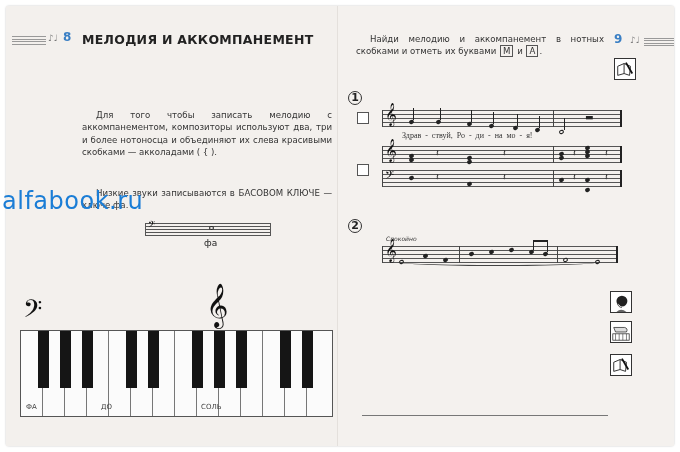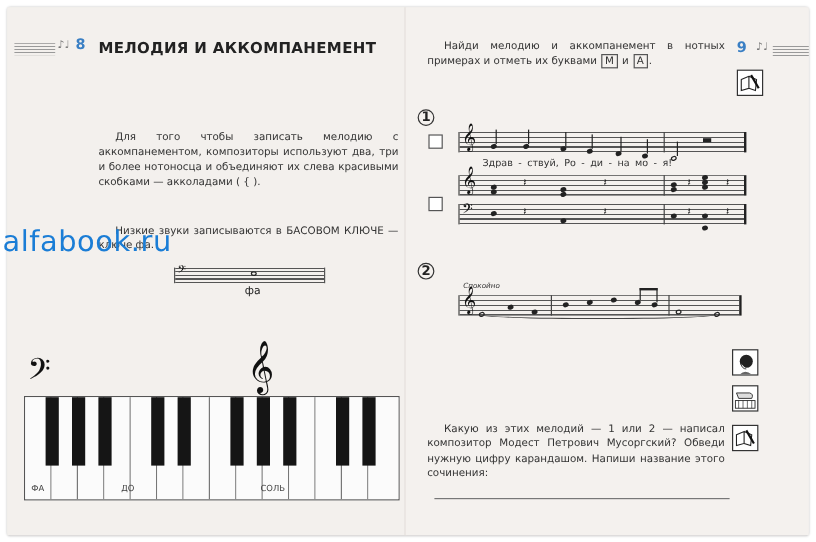--- a/index.html
+++ b/index.html
@@ -49,21 +49,21 @@
 
   .mstaff { position: absolute; height: 17px; border-left: 1px solid #444; border-right: 2px solid #222;
     background: repeating-linear-gradient(to bottom, #555 0 1px, transparent 1px 4px); }
   .mstaff .clef { position: absolute; left: 2px; top: -6px; font-size: 20px; color: #111; line-height: 1; }
   .mstaff .clef.bass { font-size: 14px; top: -1px; }
   .barline { position: absolute; top: 0; width: 1px; height: 17px; background: #444; }
   .nh { position: absolute; width: 5px; height: 4px; border-radius: 50%; background: #222; transform: rotate(-20deg); }
   .nh.open { background: transparent; border: 1px solid #222; }
   .stem { position: absolute; width: 1px; background: #222; }
   .rest { position: absolute; font-size: 9px; color: #222; }
-  .lyrics { position: absolute; font-size: 8px; color: #333; word-spacing: 2px; }
+  .lyrics { position: absolute; font-size: 8px; color: #333; word-spacing: 2px; font-family: Liberation Serif, serif; }
   .tempo { position: absolute; font-size: 6px; color: #333; font-style: italic; }
   .slur { position: absolute; border-bottom: 1px solid #444; border-radius: 0 0 50% 50%; }
   .answer-line { position: absolute; left: 356px; top: 409px; width: 246px; height: 1px; background: #777; }
 </style>
 </head>
 <body>
 
 <div class="spread">
 
   <div class="page page-left">
@@ -106,29 +106,29 @@
       <div class="bkey" style="left:105px;"></div>
       <div class="bkey" style="left:127px;"></div>
       <div class="bkey" style="left:171px;"></div>
       <div class="bkey" style="left:193px;"></div>
       <div class="bkey" style="left:215px;"></div>
       <div class="bkey" style="left:259px;"></div>
       <div class="bkey" style="left:281px;"></div>
 
       <span class="klabel" style="left:5px;">ФА</span>
       <span class="klabel" style="left:80px;">ДО</span>
-      <span class="klabel" style="left:196px;text-align:right;">СОЛЬ</span>
+      <span class="klabel" style="left:180px;text-align:right;">СОЛЬ</span>
     </div>
   </div>
 
   <div class="spine"></div>
 
   <div class="page page-right">
     <div class="task-text" style="left:18px;top:27px;width:248px;">
-      <span class="ind" style="display:inline-block;width:14px;"></span><span>Найди мелодию и аккомпанемент в нотных примерах и отметь их буквами</span>
+      <span class="ind" style="display:inline-block;width:14px;"></span><span>Найди мелодию и аккомпанемент в нотных скобками и отметь их буквами</span>
       <span class="box-letter">М</span>
       <span>и</span>
       <span class="box-letter">А</span><span>.</span>
     </div>
     <span class="page-num" style="left:276px;top:26px;">9</span>
     <span class="note-deco" style="left:292px;top:29px;">♪♩</span>
     <div class="staff-deco" style="left:306px;top:32px;width:30px;"></div>
 
     <div class="icon-box" style="left:276px;top:52px;">
       <svg viewBox="0 0 22 22">
@@ -223,21 +223,20 @@
     </div>
 
     <div class="icon-box" style="left:272px;top:315px;">
       <svg viewBox="0 0 22 22">
           <rect x="2" y="13" width="18" height="7" fill="#fff" stroke="#222" stroke-width="0.8"></rect>
           <path d="M5 13 V20 M9 13 V20 M13 13 V20 M17 13 V20" stroke="#222" stroke-width="0.6"></path>
           <path d="M3 6 H15 Q19 7 17 11 H5 Z" fill="#ddd" stroke="#222" stroke-width="0.8"></path>
         </svg>
     </div>
 
-    <div class="task-text" style="left:18px;top:346px;width:248px;text-indent:14px;">Какую из этих мелодий — 1 или 2 — написал композитор Модест Петрович Мусоргский? Обведи нужную цифру карандашом. Напиши название этого сочинения:</div>
     <div class="icon-box" style="left:272px;top:348px;">
       <svg viewBox="0 0 22 22">
           <path d="M3 8 L10 5 L10 16 L3 18 Z M10 5 L17 8 L16 18 L10 16" fill="none" stroke="#222" stroke-width="1"></path>
           <path d="M12 4 L19 16" stroke="#111" stroke-width="2"></path>
         </svg>
     </div>
   </div>
 
   <div class="answer-line"></div>
 </div>

